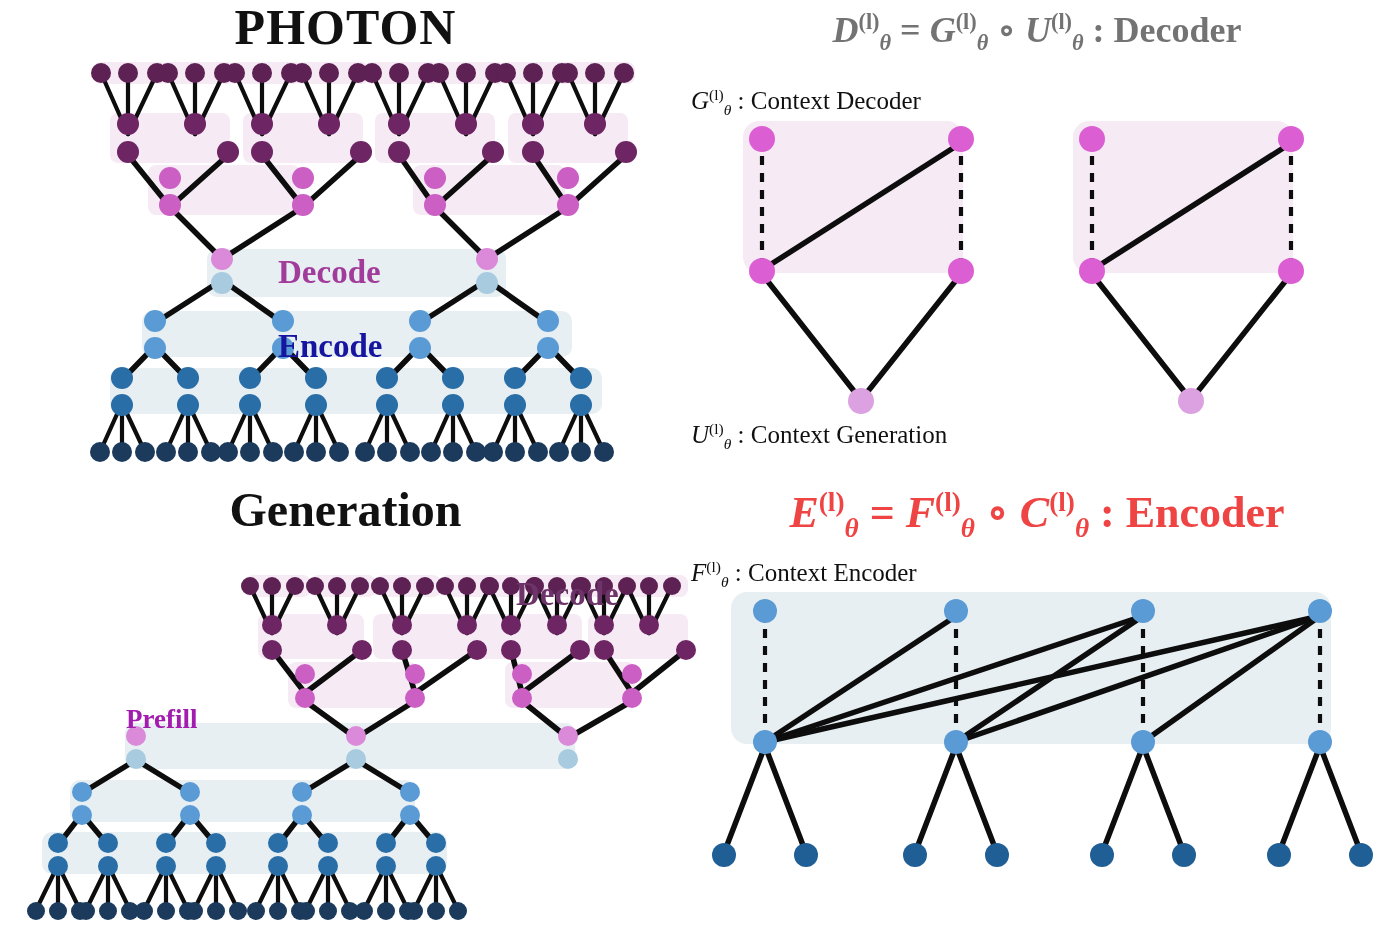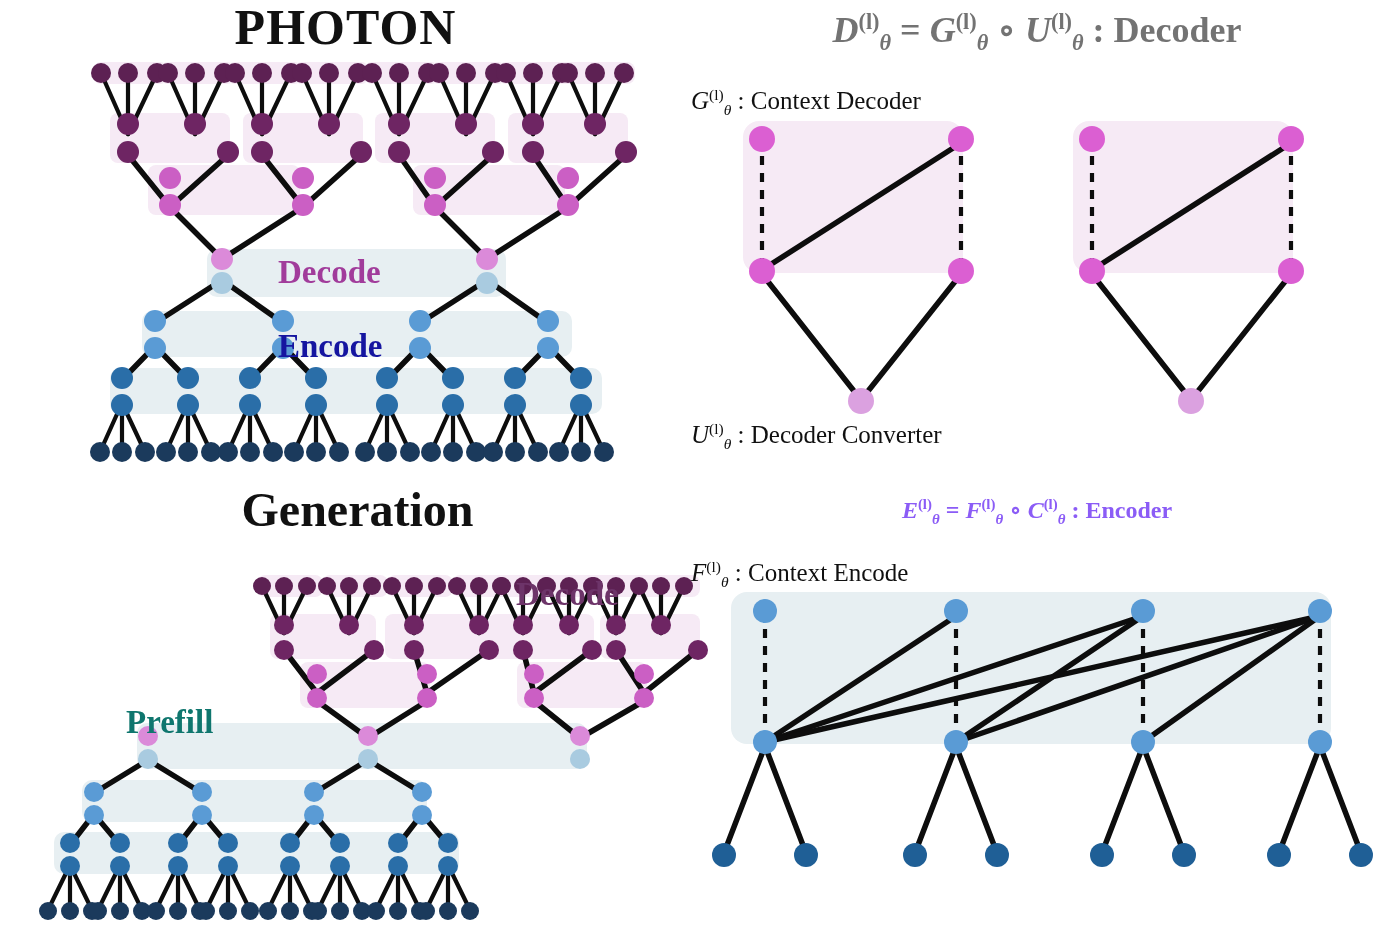--- a/index.html
+++ b/index.html
@@ -12,21 +12,21 @@
     height: 933px;
     position: relative;
     overflow: hidden;
     font-family: "Liberation Serif", "DejaVu Serif", serif;
   }
   .panel {
     position: absolute;
   }
   #panel-photon   { left: 0;   top: 0;   width: 691px; height: 470px; }
   #panel-decoder  { left: 691px; top: 0; width: 692px; height: 470px; }
-  #panel-generation { left: 0; top: 470px; width: 691px; height: 463px; margin-left: 12px; }
+  #panel-generation { left: 0; top: 470px; width: 691px; height: 463px; }
   #panel-encoder  { left: 691px; top: 470px; width: 692px; height: 463px; }
 
   .panel-title {
     position: absolute;
     width: 100%;
     text-align: center;
     font-weight: bold;
     color: #111111;
     white-space: nowrap;
   }
@@ -34,21 +34,21 @@
   #generation-title { top: 12px; font-size: 48px; }
 
   .formula {
     position: absolute;
     width: 100%;
     text-align: center;
     font-weight: bold;
     white-space: nowrap;
   }
   #decoder-formula { top: 8px; font-size: 36px; color: #737373; }
-  #encoder-formula { top: 25px; font-size: 24px; color: #8b5cf6; }
+  #encoder-formula { top: 16px; font-size: 44px; color: #ef4444; }
 
   .subtitle {
     position: absolute;
     width: 100%;
     text-align: left;
     font-size: 25px;
     color: #101010;
     white-space: nowrap;
   }
   #decoder-sub-top { top: 86px; }
@@ -62,21 +62,21 @@
 
   .inline-label {
     position: absolute;
     font-weight: bold;
     white-space: nowrap;
     margin-top: 36px;
   }
   #photon-decode-label { left: 278px; top: 218px; font-size: 33px; color: #a13c9b; }
   #photon-encode-label { left: 278px; top: 292px; font-size: 33px; color: #1515a0; }
   #gen-decode-label { left: 516px; top: 540px; font-size: 33px; color: #6d3469; }
-  #gen-prefill-label { left: 126px; top: 668px; font-size: 33px; color: #0f766e; }
+  #gen-prefill-label { left: 126px; top: 668px; font-size: 27px; color: #a21caf; }
 
   svg { position: absolute; left: 0; top: 0; overflow: visible; }
   .edge { stroke: #0d0d0d; stroke-width: 5.5; stroke-linecap: round; fill: none; }
   .edge-thin { stroke: #0d0d0d; stroke-width: 4.2; stroke-linecap: round; fill: none; }
   .edge-dash { stroke: #0d0d0d; stroke-width: 4.2; stroke-dasharray: 9 8; fill: none; }
   .band { fill: #f6eaf5; }
   .band-blue { fill: #e7eff2; }
 </style>
 </head>
 <body>
@@ -362,21 +362,21 @@
       <circle cx="401" cy="139" r="13" fill="#db5fd2"></circle>
       <circle cx="600" cy="139" r="13" fill="#db5fd2"></circle>
       <circle cx="401" cy="271" r="13" fill="#db5fd2"></circle>
       <circle cx="600" cy="271" r="13" fill="#db5fd2"></circle>
       <circle cx="500" cy="401" r="13" fill="#dba1e0"></circle>
     </g>
   </svg>
 
   <div class="subtitle" id="decoder-sub-bot">
     <span class="mathvar">U</span><span class="sup">(l)</span><span class="sub">θ</span>
-    <span>: Decoder Converter</span>
+    <span>: Context Generation</span>
   </div>
 </div>
 
 <div class="panel" id="panel-generation">
   <div class="panel-title" id="generation-title">Generation</div>
 
   <svg width="691" height="463">
 
     <g>
       <rect class="band" x="245" y="105" width="66" height="22" rx="8"></rect>
@@ -619,21 +619,21 @@
     <span>=</span>
     <span class="mathvar">F</span><span class="sup">(l)</span><span class="sub">θ</span>
     <span>∘</span>
     <span class="mathvar">C</span><span class="sup">(l)</span><span class="sub">θ</span>
     <span>:</span>
     <span>Encoder</span>
   </div>
 
   <div class="subtitle" id="encoder-sub-top">
     <span class="mathvar">F</span><span class="sup">(l)</span><span class="sub">θ</span>
-    <span>: Context Encode</span>
+    <span>: Context Encoder</span>
   </div>
 
   <svg width="692" height="463">
     <rect class="band-blue" x="40" y="122" width="600" height="152" rx="16"></rect>
 
     <g>
       <path class="edge-dash" d="M74,142 L74,270"></path>
       <path class="edge-dash" d="M265,142 L265,270"></path>
       <path class="edge-dash" d="M452,142 L452,270"></path>
       <path class="edge-dash" d="M629,142 L629,270"></path>

